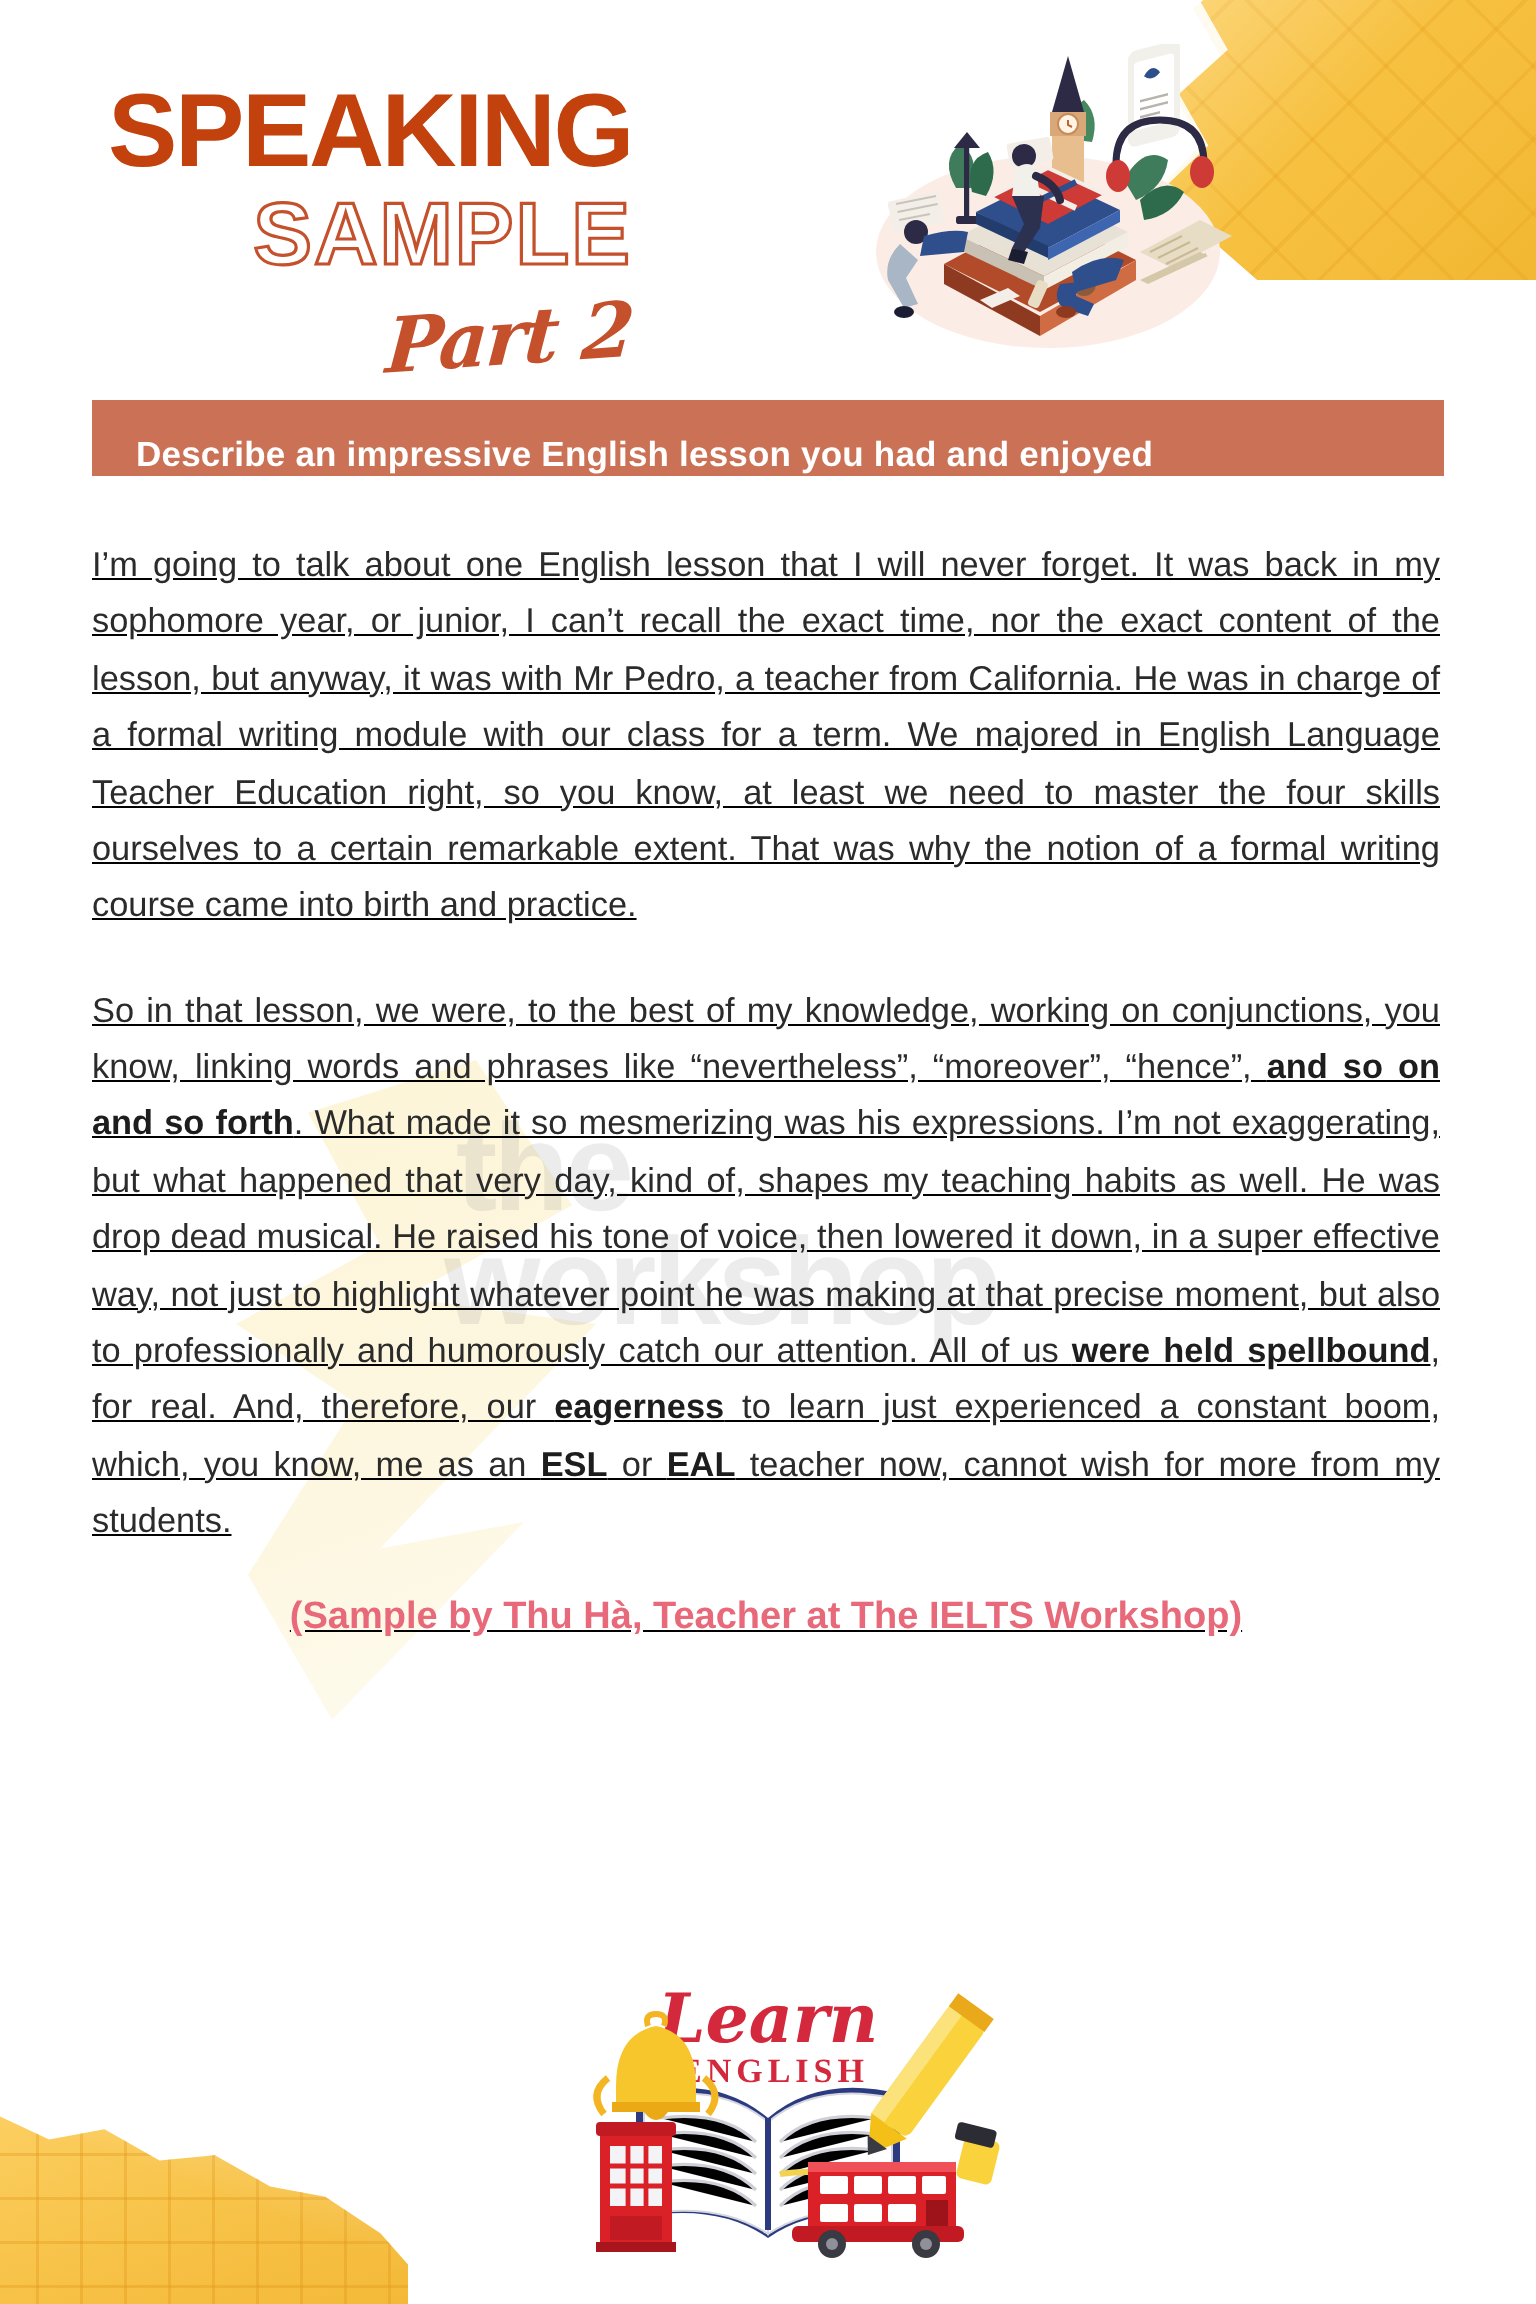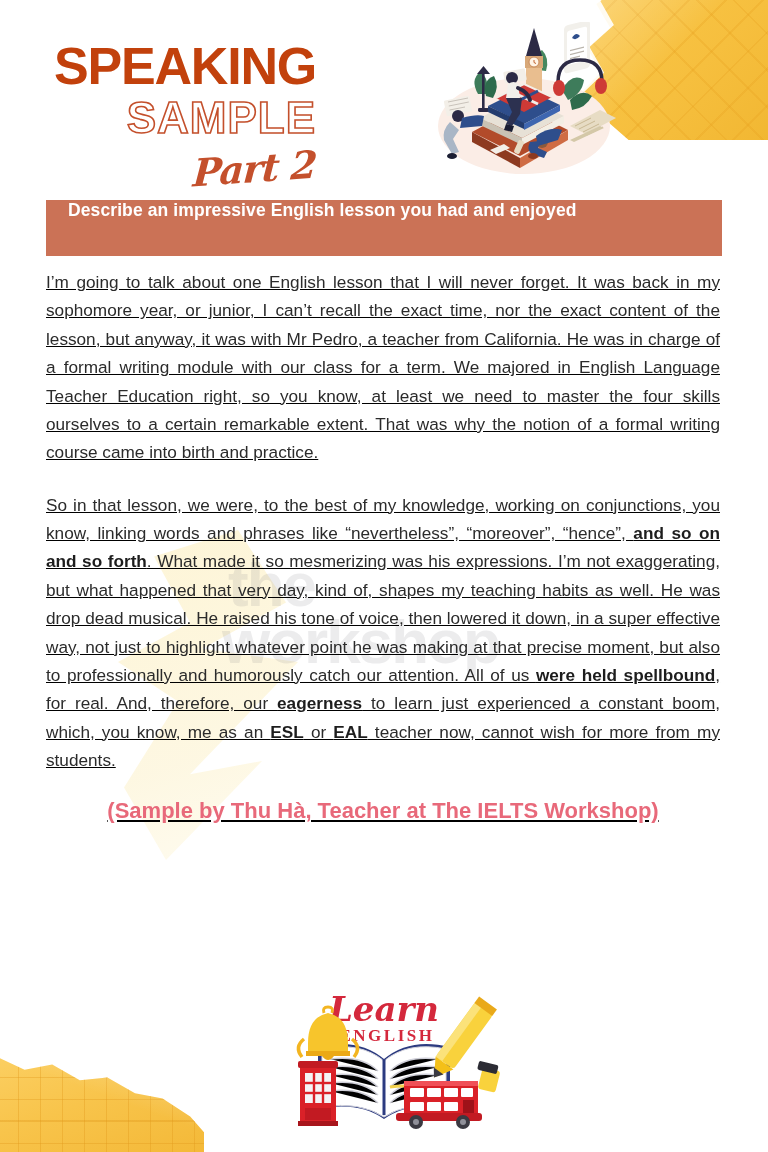--- a/index.html
+++ b/index.html
@@ -131,23 +131,23 @@
   .hero-ill{
     position:absolute;
     left:420px; top:22px;
     width:200px; height:160px;
   }
 
   
   .banner{
     position:absolute;
     left:46px; top:200px;
-    width:676px; height:56px;
+    width:676px; height:38px;
     background:#CB7256;
-    display:flex; align-items:flex-start;
+    display:flex; align-items:flex-end;
     z-index:3;
   }
   .banner-text{
     color:#fff;
     font-size:17.5px;
     font-weight:700;
     padding-left:22px;
     letter-spacing:.1px;
     font-family:"Liberation Sans", sans-serif;
   }
@@ -166,21 +166,21 @@
     color:#2b2b2b;
     text-align:justify;
     margin-bottom:24px;
     font-family:"Liberation Sans", sans-serif;
   }
   .para b{ font-weight:700; color:#1d1d1d; }
 
   .attribution{
     text-align:center;
     color:#E8697A;
-    font-size:22px;
+    font-size:19px;
     font-weight:700;
     margin-top:6px;
     font-family:"Liberation Sans", sans-serif;
   }
 
   
   .footer-logo{
     position:absolute;
     left:50%;
     transform:translateX(-50%);

